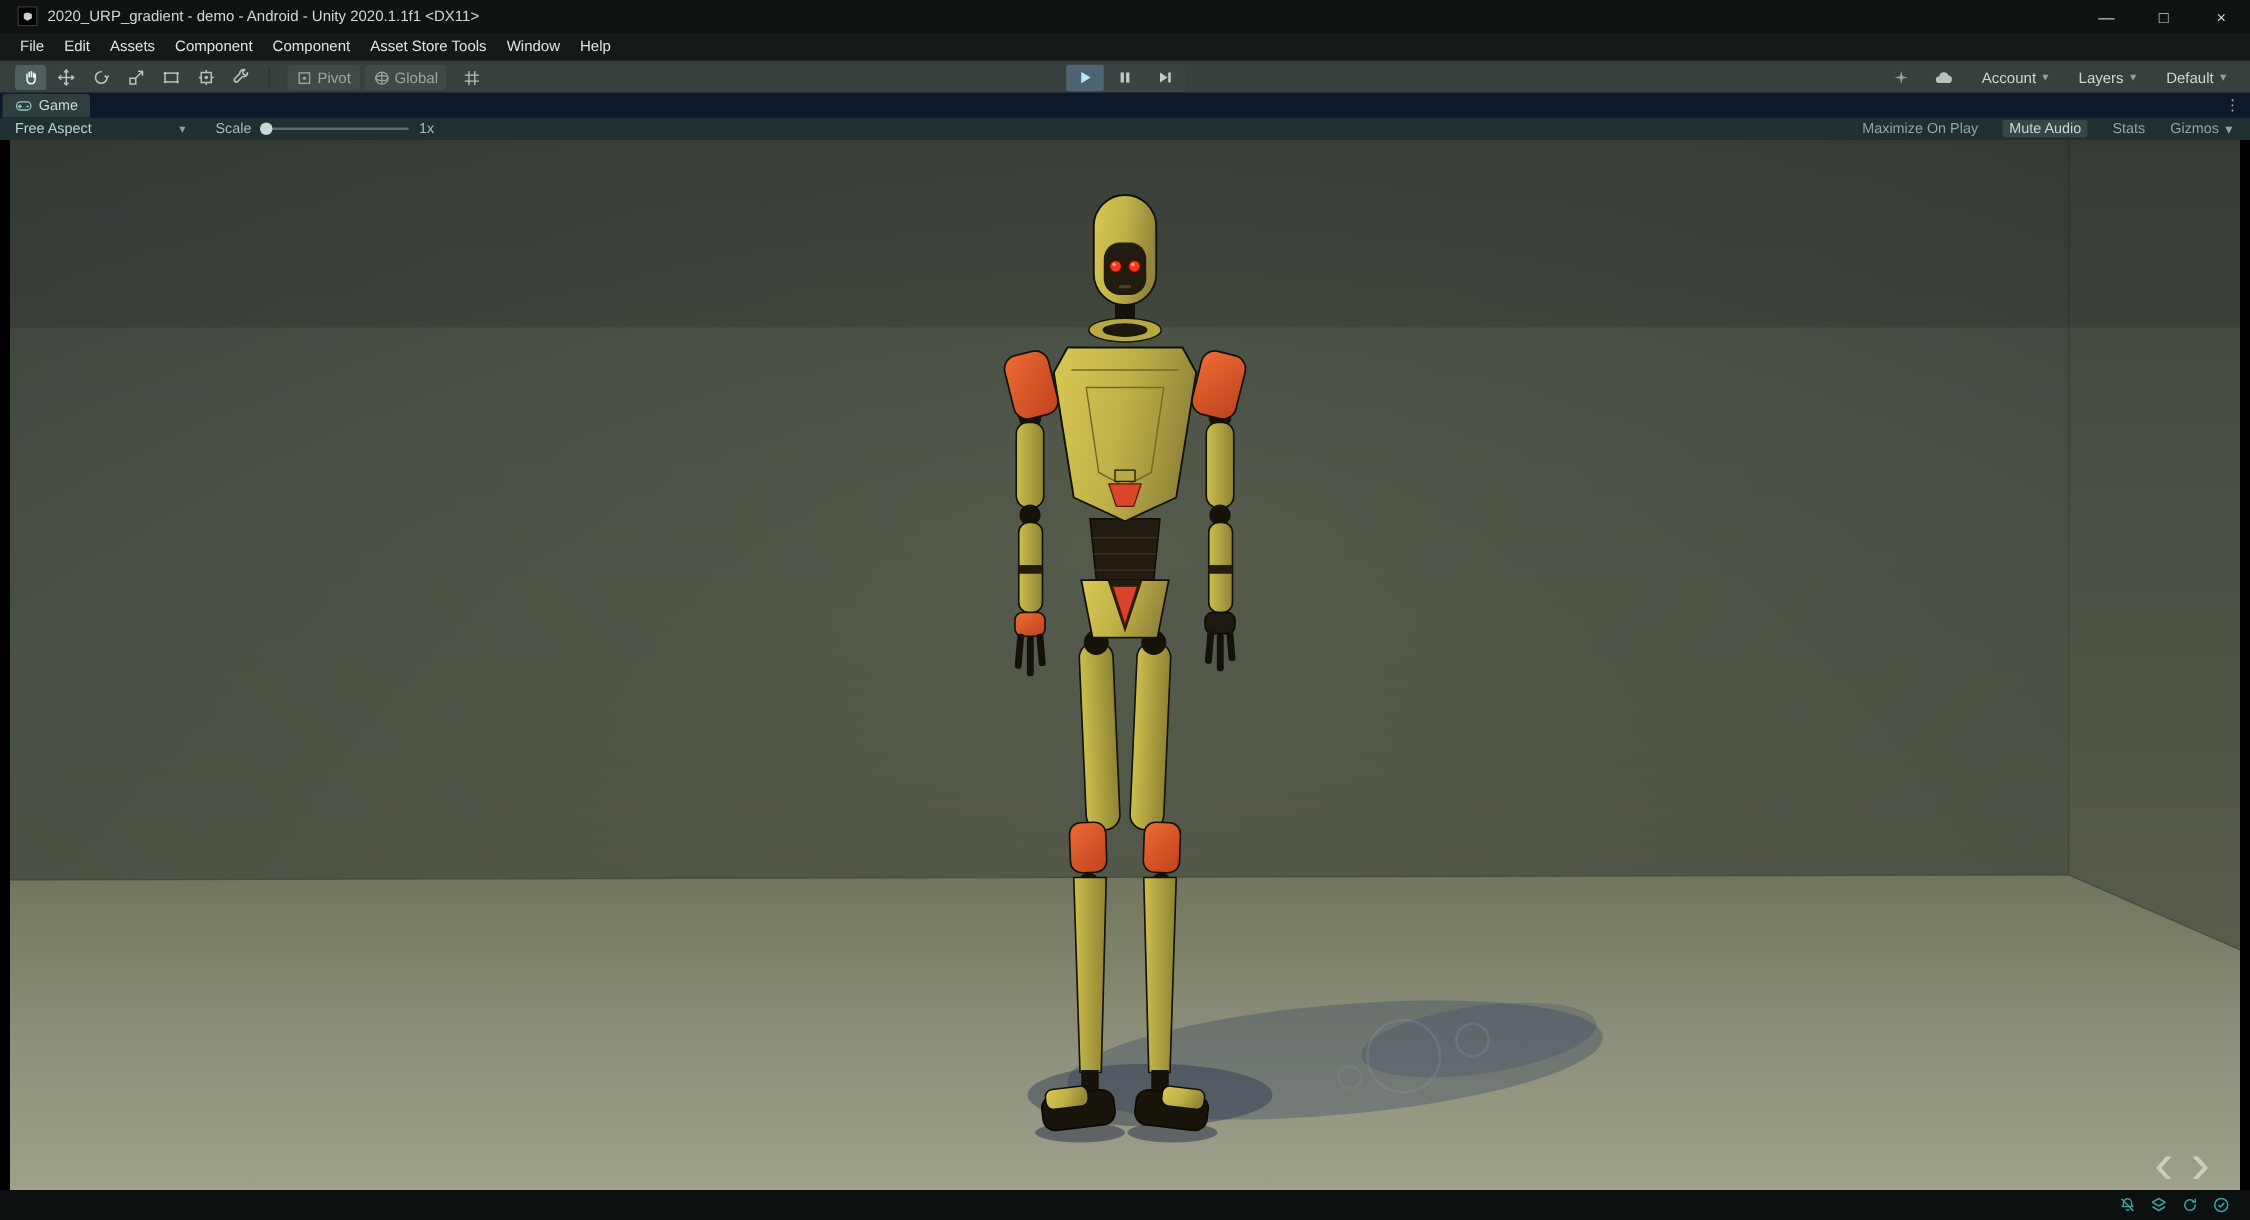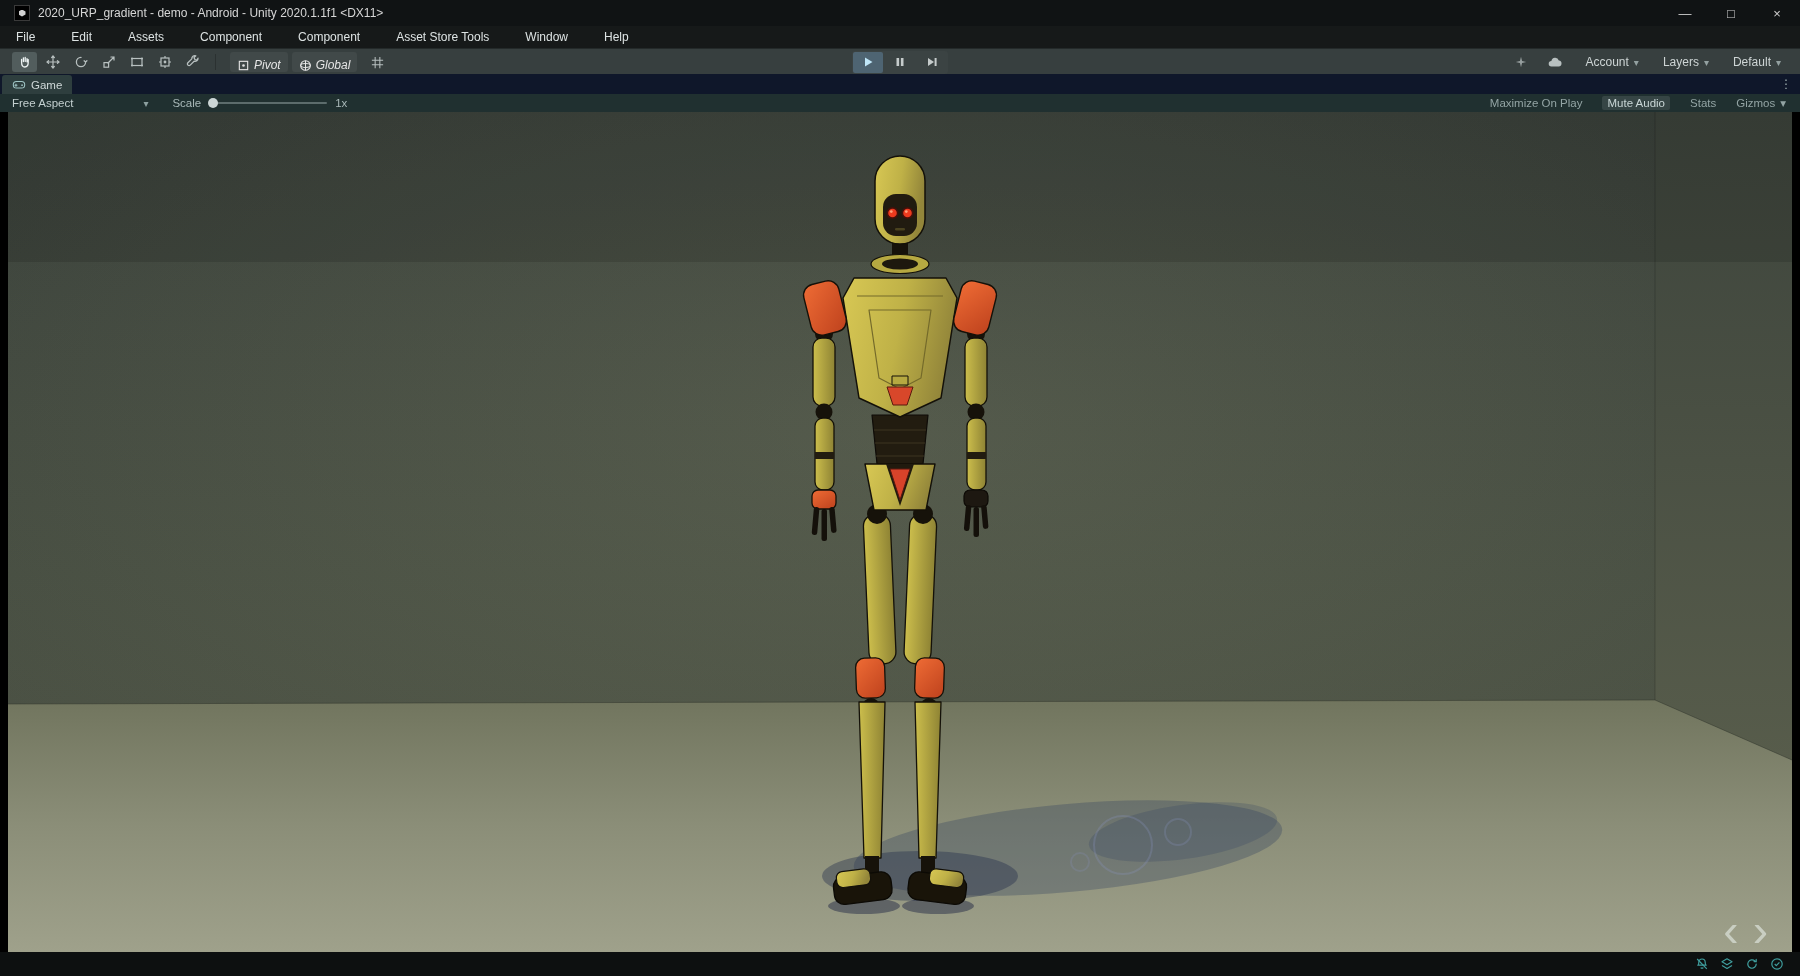--- a/index.html
+++ b/index.html
@@ -10,32 +10,32 @@
   .titlebar{position:absolute;top:0;left:0;right:0;height:26px;background:#101314;
     display:flex;align-items:center;color:#d6d6d6;font-size:12px;}
   .unity-logo{width:14px;height:14px;margin:0 8px 0 14px;background:#000;border:1px solid #3a3a3a;
     display:flex;align-items:center;justify-content:center;}
   .unity-logo span{width:7px;height:7px;background:#cfcfcf;clip-path:polygon(50% 0,100% 28%,100% 72%,50% 100%,0 72%,0 28%);}
   .win-controls{margin-left:auto;display:flex;height:100%;}
   .win-btn{width:46px;height:100%;display:flex;align-items:center;justify-content:center;
     color:#cfcfcf;font-size:13px;}
   
   .menubar{position:absolute;top:26px;left:0;right:0;height:22px;background:#161919;
-    display:flex;align-items:center;padding-left:8px;color:#dde3e3;font-size:12px;gap:20px;}
+    display:flex;align-items:center;padding-left:8px;color:#dde3e3;font-size:12px;}
   .menu-item{padding:0 8px;height:100%;display:flex;align-items:center;}
   
   .toolbar{position:absolute;top:48px;left:0;right:0;height:26px;background:#373f3f;
     border-top:1px solid #242a2a;border-bottom:1px solid #1d2222;display:flex;align-items:center;
     color:#c2c9c9;font-size:12px;}
   .tool-group{display:flex;align-items:center;gap:3px;margin-left:12px;}
   .tbtn{height:20px;min-width:25px;display:flex;align-items:center;justify-content:center;
     border-radius:3px;color:#b8c0c0;}
   .tbtn.selected{background:#525d5d;color:#eef4f4;}
-  .tgl{display:flex;align-items:flex-end;gap:4px;height:20px;padding:0 7px;border-radius:3px;
-    background:#414949;color:#e5e5e5;margin-left:4px;font-style:italic;}
+  .tgl{display:flex;align-items:center;gap:4px;height:20px;padding:0 7px;border-radius:3px;
+    background:#414949;color:#a3a3a3;margin-left:4px;}
   .sep{width:1px;height:16px;background:#2b3131;margin:0 10px;}
   .play-group{position:absolute;left:50%;transform:translateX(-50%);display:flex;gap:2px;
     background:#3b4343;border-radius:3px;padding:1px;}
   .pbtn{width:30px;height:21px;display:flex;align-items:center;justify-content:center;border-radius:2px;color:#c5cbcb;}
   .pbtn.active{background:#4e6472;color:#bfe6f8;}
   .tb-right{margin-left:auto;display:flex;align-items:center;gap:10px;margin-right:12px;}
   .drop{display:flex;align-items:center;gap:5px;padding:2px 7px;color:#ced5d5;}
   .drop .caret{color:#93a0a0;font-size:10px;}
   
   .tabrow{position:absolute;top:74px;left:0;right:0;height:20px;background:#0f172a;

